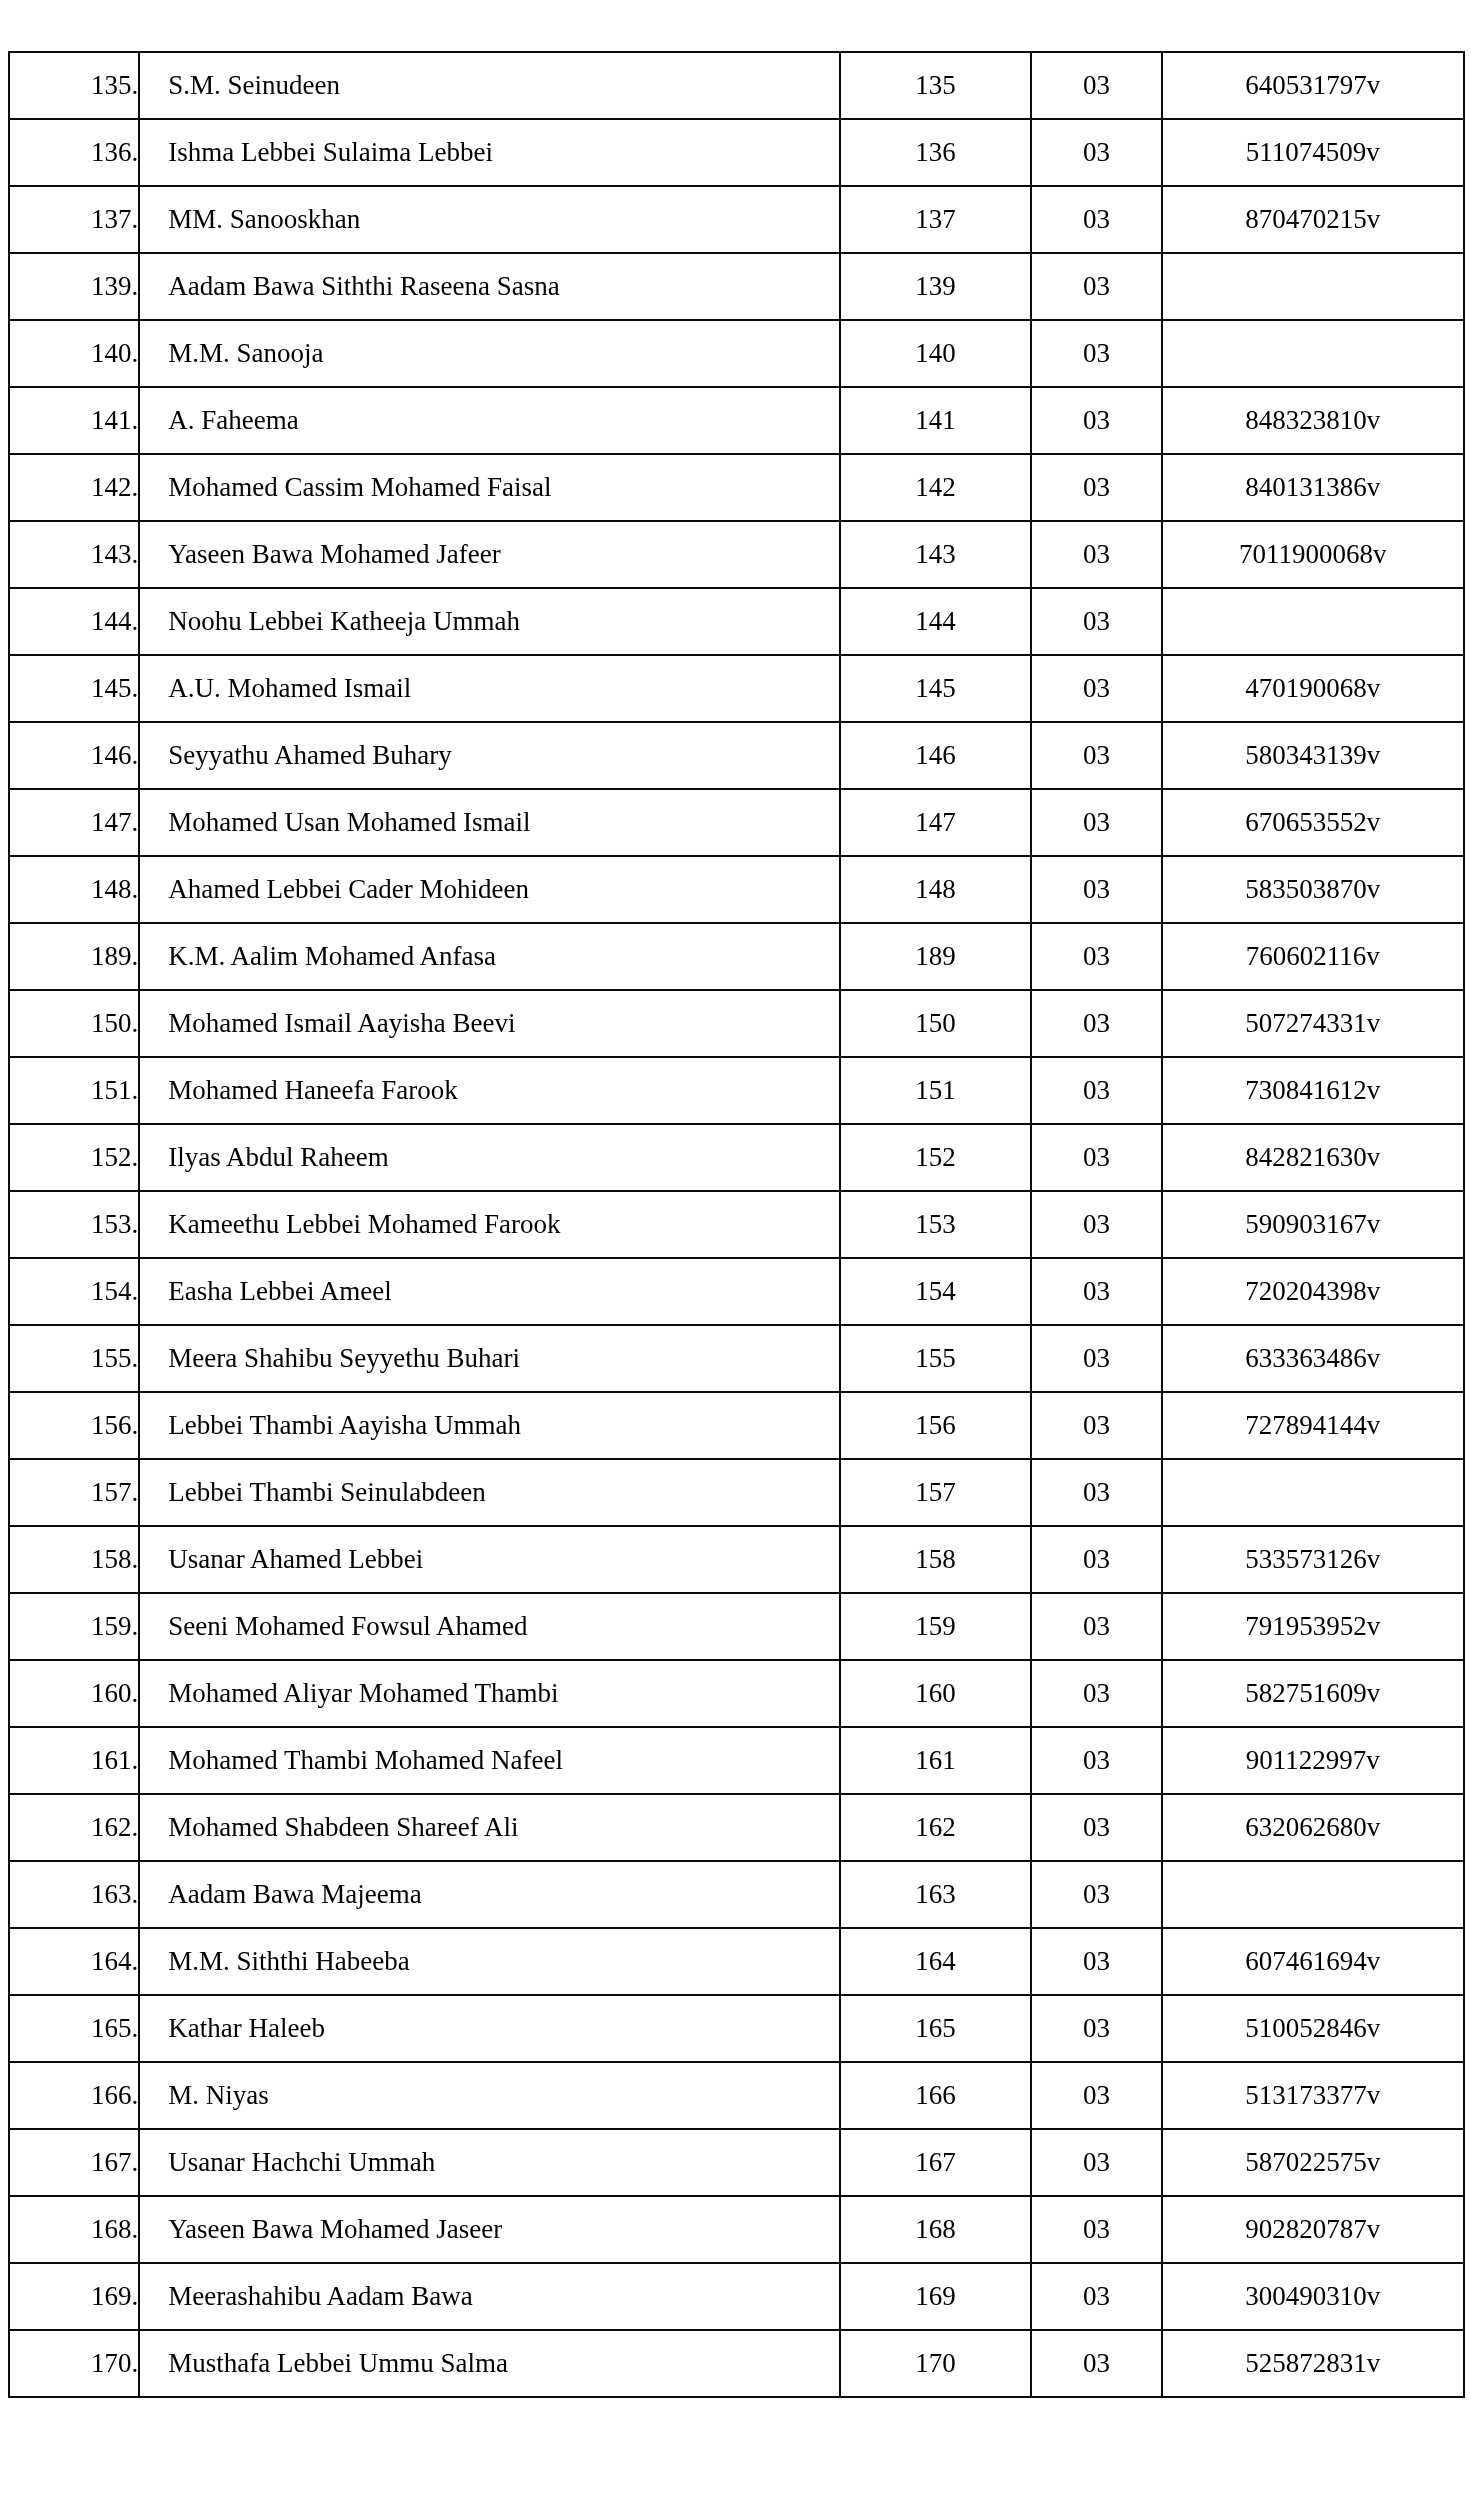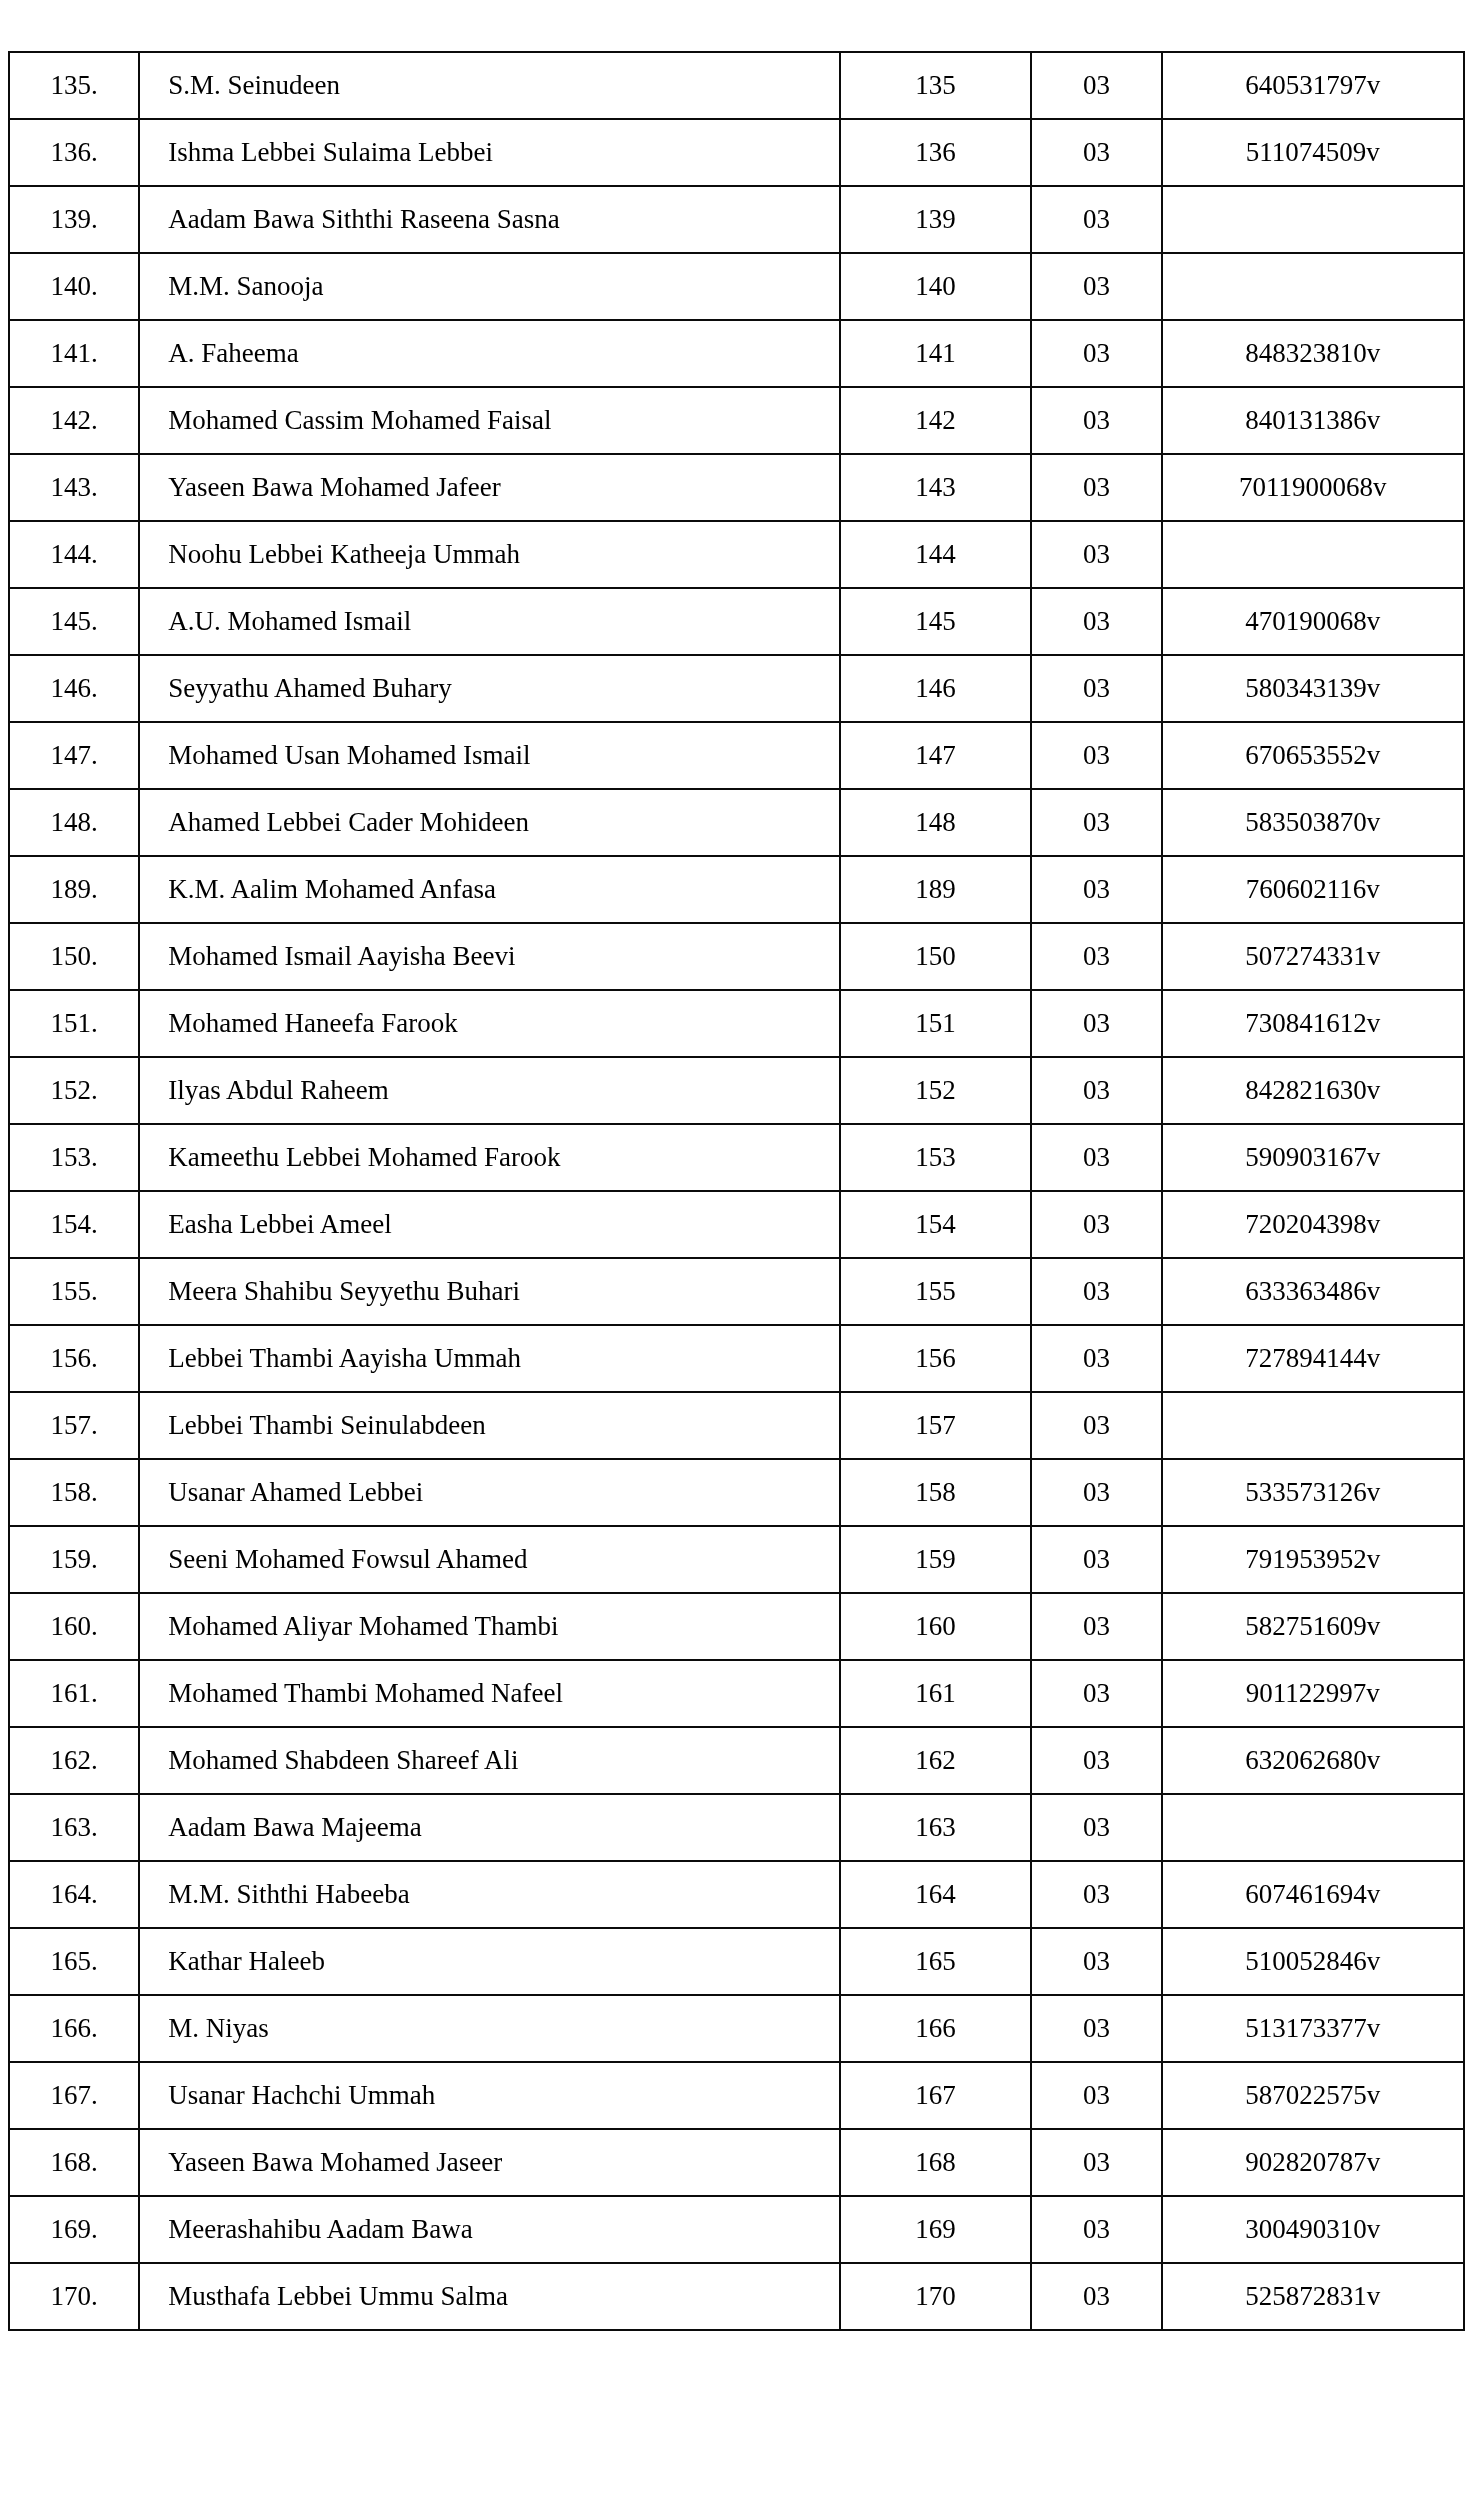--- a/index.html
+++ b/index.html
@@ -26,21 +26,21 @@
   table.register td {
     border: 2.4px solid #0b0b0b;
     height: 67px;
     font-size: 27px;
     line-height: 1.1;
     vertical-align: middle;
     padding-top: 1.6px;
     white-space: nowrap;
     overflow: hidden;
   }
-  td.col-no    { width: 128px; text-align: center;  padding-left: 0; border-radius: 22px; }
+  td.col-no    { width: 128px; text-align: right;  padding-left: 0; border-radius: 22px; }
   td.col-name  { width: 688px; text-align: left;  padding-left: 28px; }
   td.col-serial{ width: 188px; text-align: center; }
   td.col-grade { width: 128px; text-align: center; }
   td.col-nic   { width: 297px; text-align: center; }
 </style>
 </head>
 <body>
 
 <div class="page">
   <table class="register">
@@ -54,20 +54,27 @@
   </tr>
 
   <tr>
     <td class="col-no">136.</td>
     <td class="col-name">Ishma Lebbei Sulaima Lebbei</td>
     <td class="col-serial">136</td>
     <td class="col-grade">03</td>
     <td class="col-nic">511074509v</td>
   </tr>
 
+  <tr>
+    <td class="col-no">137.</td>
+    <td class="col-name">MM. Sanooskhan</td>
+    <td class="col-serial">137</td>
+    <td class="col-grade">03</td>
+    <td class="col-nic">870470215v</td>
+  </tr>
 
 
   <tr>
     <td class="col-no">139.</td>
     <td class="col-name">Aadam Bawa Siththi Raseena Sasna</td>
     <td class="col-serial">139</td>
     <td class="col-grade">03</td>
     <td class="col-nic"></td>
   </tr>
 

